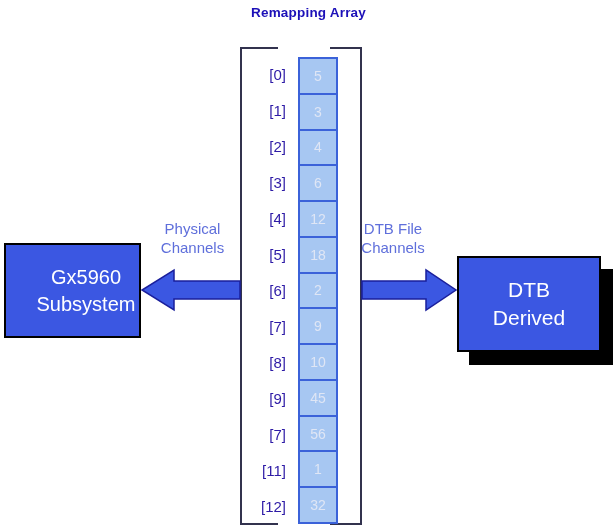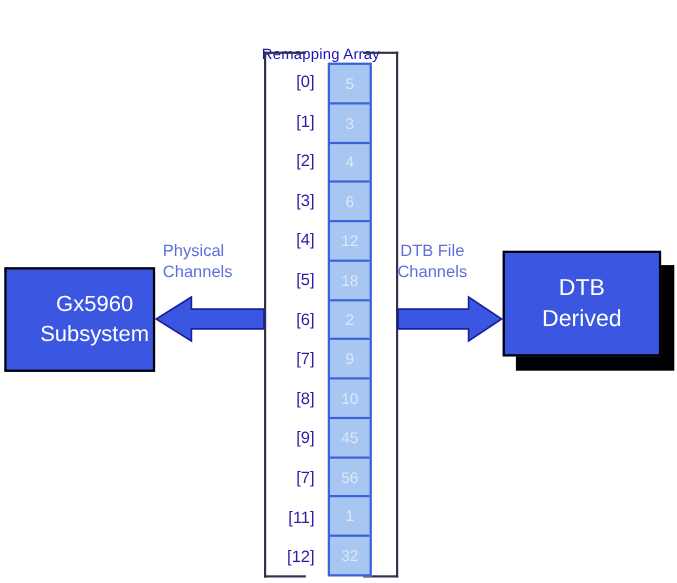--- a/index.html
+++ b/index.html
@@ -6,22 +6,22 @@
   #canvas {
     position:relative; width:615px; height:530px;
     background:#ffffff; overflow:hidden;
     font-family:"Liberation Sans", sans-serif;
   }
   .abs { position:absolute; }
 
   
   #title {
     left:238px; top:5px; width:128px;
-    text-align:left; font-size:13.5px; font-weight:normal;
-    color:#1c10b8; letter-spacing:0.2px;margin-top:37px;
+    text-align:right; font-size:13.5px; font-weight:bold;
+    color:#1c10b8; letter-spacing:0.2px;
   }
 
   
   .bracket { box-sizing:border-box; }
   #bracket-left {
     left:240px; top:47px; width:38px; height:478px;
     border-left:2px solid #32324e;
     border-top:2px solid #32324e;
     border-bottom:2px solid #32324e;
   }
@@ -62,30 +62,30 @@
     box-sizing:border-box;
     background:#3b57e2; border:2px solid #000000;
     color:#ffffff; text-align:center;
     display:flex; flex-direction:column; justify-content:center;
   }
   #left-box {
     left:4px; top:243px; width:137px; height:95px;
     font-size:20px; line-height:27px;padding-left:27px;
   }
   #right-box {
-    left:457px; top:228px; width:144px; height:96px;
+    left:457px; top:256px; width:144px; height:96px;
     font-size:21px; line-height:28px;
     box-shadow:12px 13px 0 0 #000000;
   }
 
   
   .arrow-label {
     top:219px; font-size:15px; line-height:19px; color:#5f6fdb;
   }
-  #label-left { left:148px; width:89px; text-align:left; }
+  #label-left { left:148px; width:89px; text-align:center; }
   #label-right { left:348px; width:90px; text-align:center; }
 
   
   #arrows { left:0; top:0; width:615px; height:530px; pointer-events:none; }
 </style>
 </head>
 <body>
 
 <div id="canvas">
 

